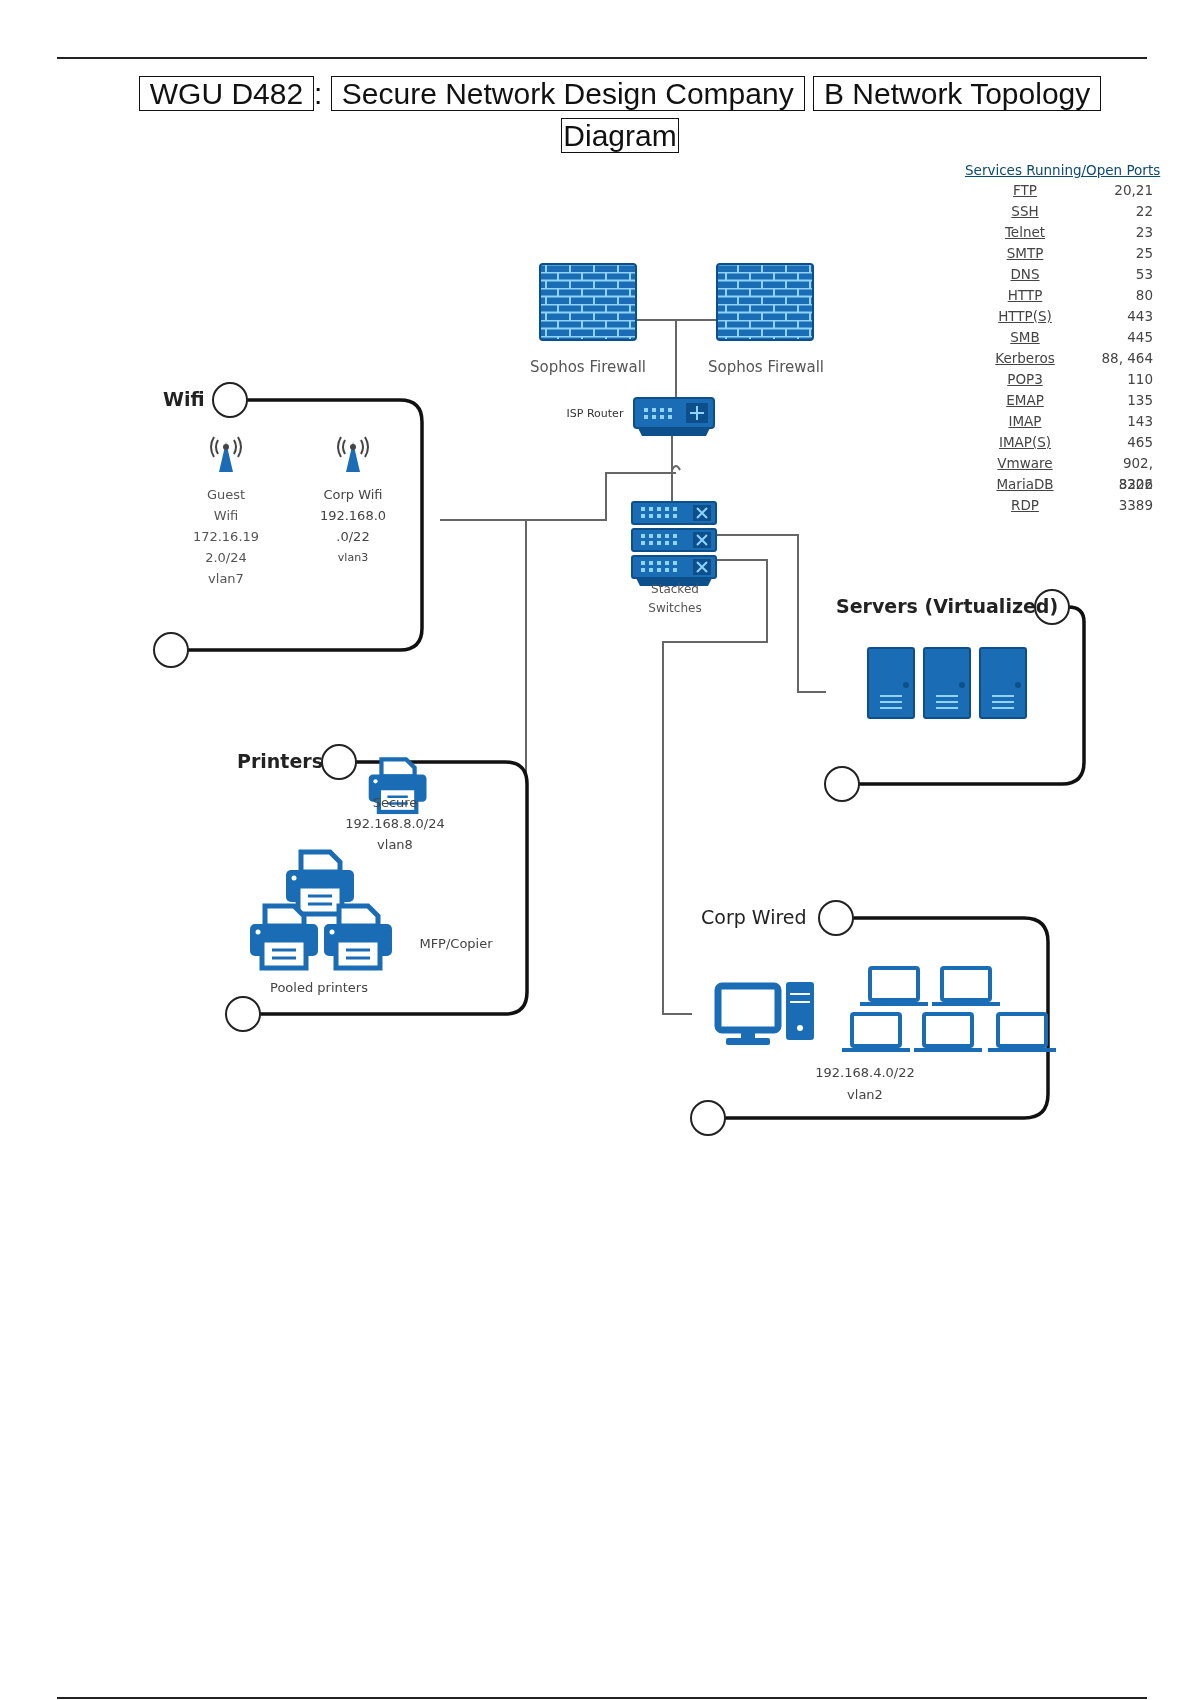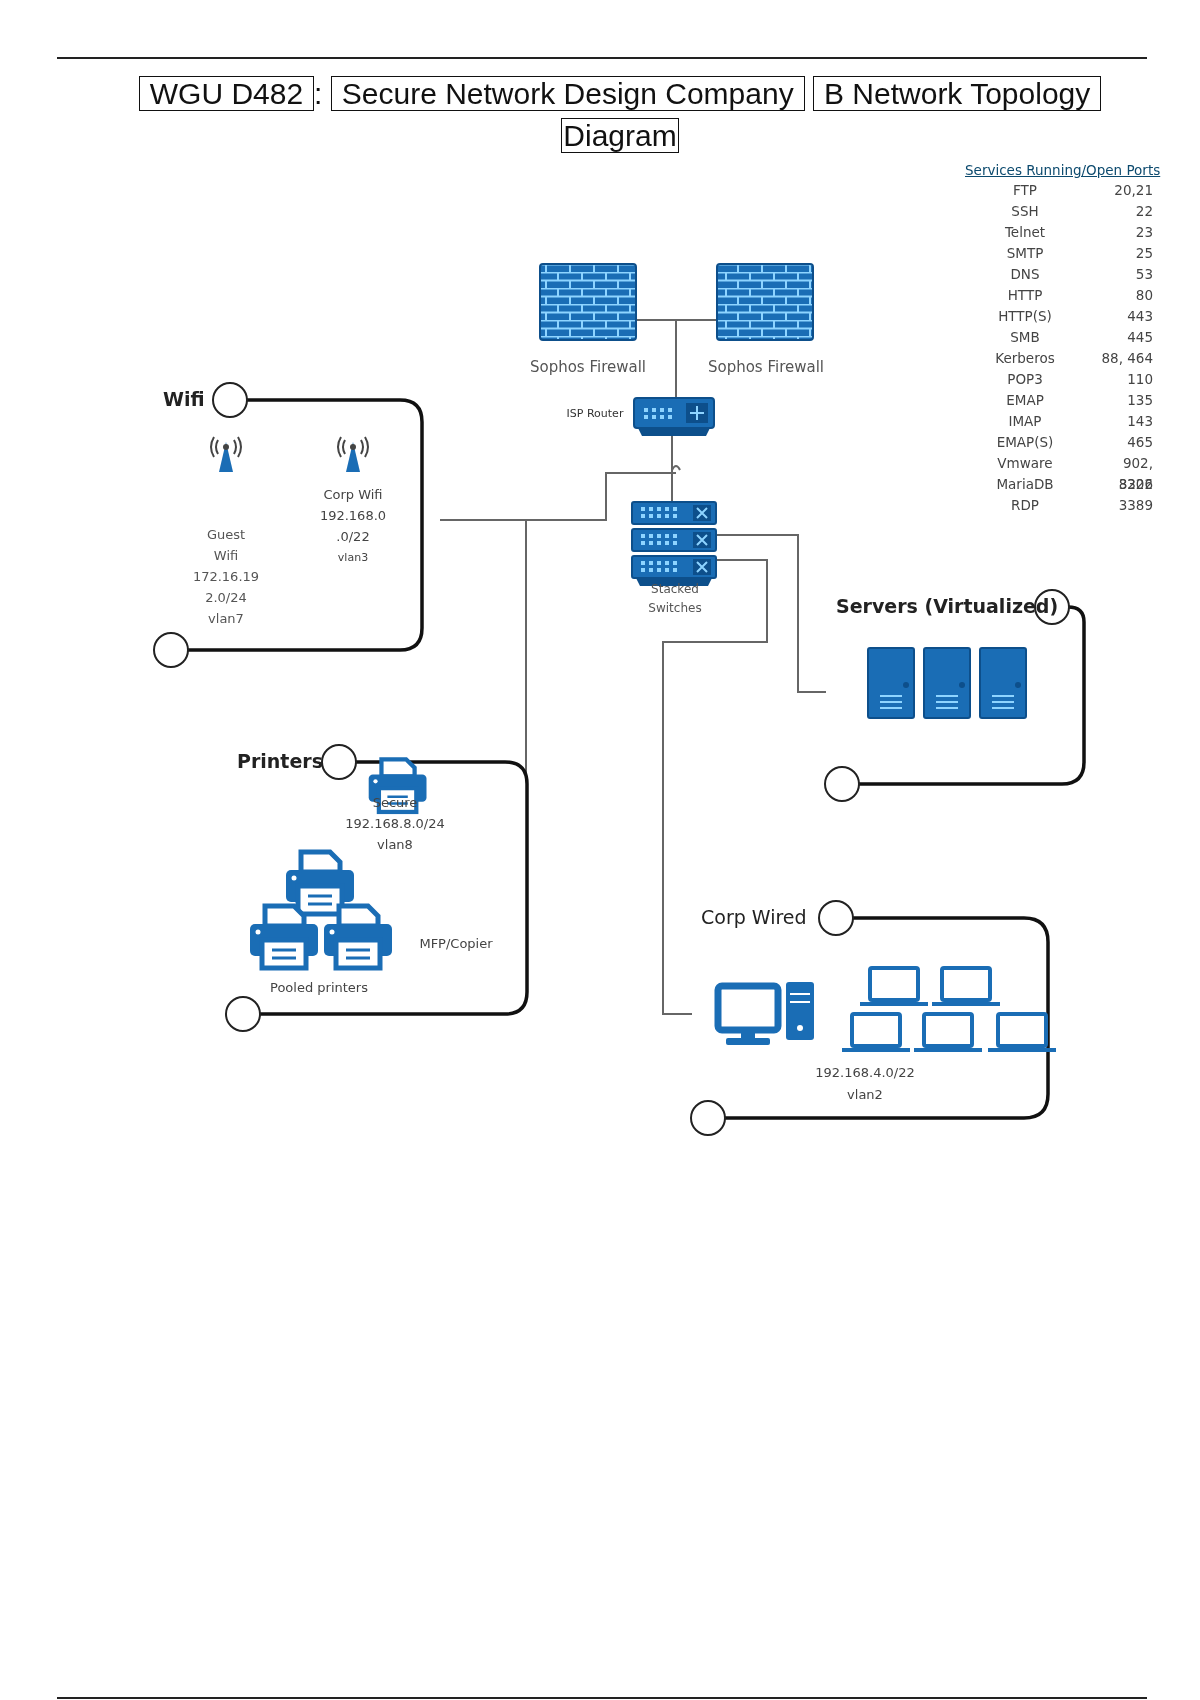--- a/index.html
+++ b/index.html
@@ -9,21 +9,21 @@
   .rule.bottom { top:1699px; height:2px; top:1697px; }
   .title { position:absolute; left:0; width:1240px; top:72px; text-align:center; font-family:"Liberation Sans", sans-serif; font-size:30px; line-height:44px; color:#111; }
   .title .box { border:1.5px solid #111; padding:0 10px; }
   .title-line2 { position:absolute; left:0; width:1240px; top:116px; text-align:center; font-family:"Liberation Sans", sans-serif; font-size:30px; line-height:40px; color:#111; }
   svg.diagram { position:absolute; left:0; top:0; }
   .lbl { position:absolute; font-family:"DejaVu Sans", sans-serif; color:#555; text-align:center; }
   .grp { position:absolute; font-family:"DejaVu Sans", sans-serif; font-weight:bold; color:#222; font-size:19px; }
   .svc { position:absolute; left:965px; top:162px; width:220px; font-family:"DejaVu Sans", sans-serif; font-size:13.5px; color:#444; }
   .svc .hdr { text-decoration:underline; font-size:13.5px; color:#0c4a6e; white-space:nowrap; margin-bottom:2px; }
   .svc .row { display:flex; height:21px; line-height:21px; }
-  .svc .name { width:120px; text-align:center; }
+  .svc .name { width:120px; text-align:center;text-decoration:underline; }
   .svc .port { width:68px; text-align:right; }
 </style>
 </head>
 <body>
 
 <div class="rule top"></div>
 
 <div class="title">
   <span class="box">WGU D482</span><span>: </span><span class="box">Secure Network Design Company</span><span> </span><span class="box">B Network Topology</span>
 </div>
@@ -172,21 +172,21 @@
 <div class="lbl" style="left:630px;top:580px;width:90px;font-size:12px;line-height:19px;">
   <div>Stacked</div>
   <div>Switches</div>
 </div>
 
 <div class="grp" style="left:163px;top:388px;">Wifi</div>
 <div class="grp" style="left:237px;top:750px;">Printers</div>
 <div class="grp" style="left:836px;top:595px;">Servers (Virtualized)</div>
 <div class="grp" style="left:701px;top:906px;font-weight:normal;color:#222;">Corp Wired</div>
 
-<div class="lbl" style="left:186px;top:484px;width:80px;font-size:13px;line-height:21px;margin-top:40px;">
+<div class="lbl" style="left:186px;top:484px;width:80px;font-size:13px;line-height:21px;">
   <div>Guest</div>
   <div>Wifi</div>
   <div>172.16.19</div>
   <div>2.0/24</div>
   <div>vlan7</div>
 </div>
 <div class="lbl" style="left:308px;top:484px;width:90px;font-size:13px;line-height:21px;color:#444;">
   <div>Corp Wifi</div>
   <div>192.168.0</div>
   <div>.0/22</div>
@@ -251,21 +251,21 @@
       </div>
       <div class="row">
         <span class="name">EMAP</span>
         <span class="port">135</span>
       </div>
       <div class="row">
         <span class="name">IMAP</span>
         <span class="port">143</span>
       </div>
       <div class="row">
-        <span class="name">EMAP(S)</span>
+        <span class="name">IMAP(S)</span>
         <span class="port">465</span>
       </div>
       <div class="row">
         <span class="name">Vmware</span>
         <span class="port">902, 8222</span>
       </div>
       <div class="row">
         <span class="name">MariaDB</span>
         <span class="port">3306</span>
       </div>

